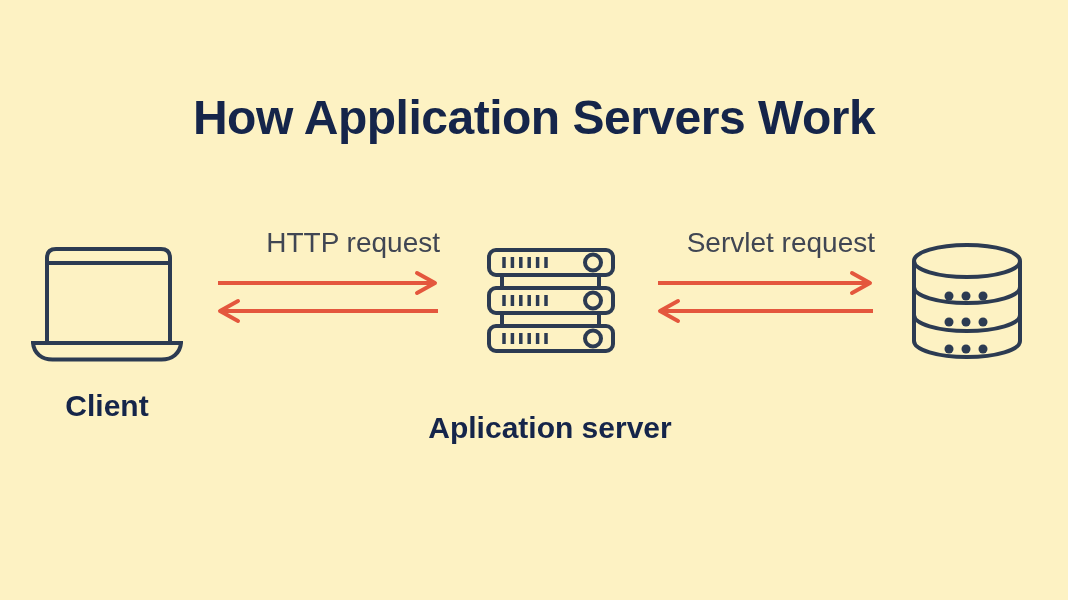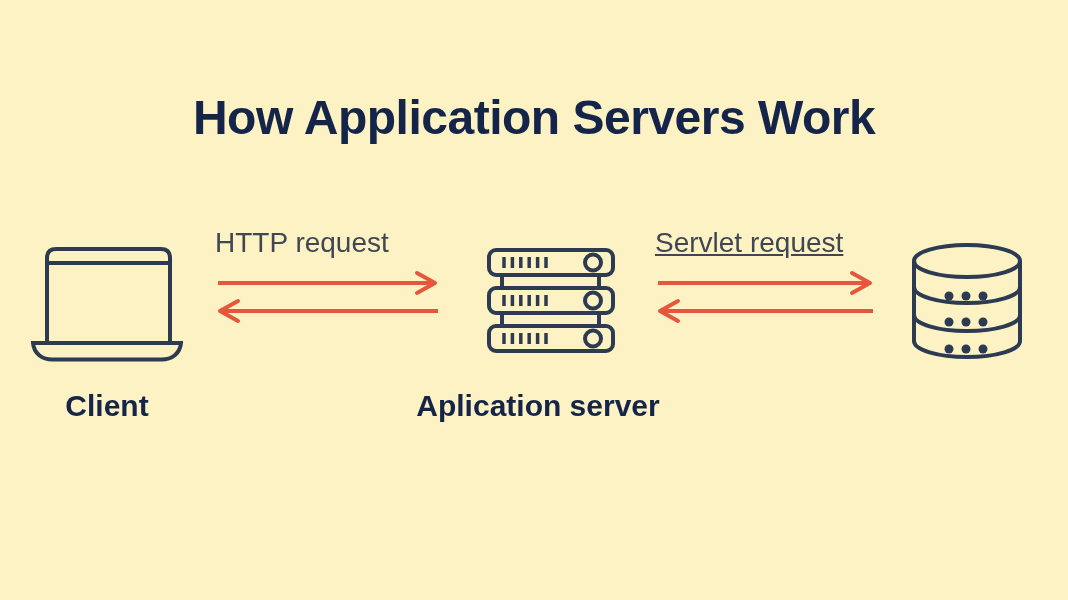--- a/index.html
+++ b/index.html
@@ -28,21 +28,21 @@
   .icon-box{position:absolute;color:var(--icon_stroke);}
   .icon-box svg{display:block;}
   .node-label{
     position:absolute;top:388px;
     text-align:center;
     font-size:30px;font-weight:bold;line-height:36px;
     color:var(--label_navy);
   }
   .flow-label{
     position:absolute;
-    text-align:left;
+    text-align:right;
     font-size:28px;line-height:34px;
     color:var(--flow_text);
   }
   .arrows{position:absolute;top:270px;color:var(--arrow_red);}
   .arrows svg{display:block;}
   .stroke{fill:none;stroke:currentColor;stroke-width:4;}
   .thin{fill:none;stroke:currentColor;stroke-width:3.5;}
   .dot{fill:currentColor;stroke:none;}
 </style>
 </head>
@@ -104,23 +104,23 @@
       <rect class="stroke" x="2" y="78" width="124" height="25" rx="7"></rect>
       <line class="thin" x1="17" y1="85" x2="17" y2="96"></line>
       <line class="thin" x1="25.4" y1="85" x2="25.4" y2="96"></line>
       <line class="thin" x1="33.8" y1="85" x2="33.8" y2="96"></line>
       <line class="thin" x1="42.2" y1="85" x2="42.2" y2="96"></line>
       <line class="thin" x1="50.6" y1="85" x2="50.6" y2="96"></line>
       <line class="thin" x1="59" y1="85" x2="59" y2="96"></line>
       <circle class="stroke" cx="106" cy="90.5" r="8"></circle>
     </svg>
   </div>
-  <div class="node-label" style="left:388px;width:300px;">Aplication server</div>
+  <div class="node-label" style="left:400px;width:300px;margin-top:22px;">Aplication server</div>
 
-  <div class="flow-label" style="left:655px;width:220px;top:226px;text-decoration:underline;">Servlet request</div>
+  <div class="flow-label" style="left:655px;width:220px;top:226px;">Servlet request</div>
   <div class="arrows" style="left:655px;">
     <svg width="220" height="55" viewBox="0 0 220 55" aria-hidden="true">
       <g>
         <line class="stroke" x1="3" y1="13" x2="213" y2="13"></line>
         <polyline class="stroke" stroke-linecap="round" stroke-linejoin="round" points="197,3 215,13 197,23"></polyline>
       </g>
       <g>
         <line class="stroke" x1="7" y1="41" x2="218" y2="41"></line>
         <polyline class="stroke" stroke-linecap="round" stroke-linejoin="round" points="23,31 5,41 23,51"></polyline>
       </g>

